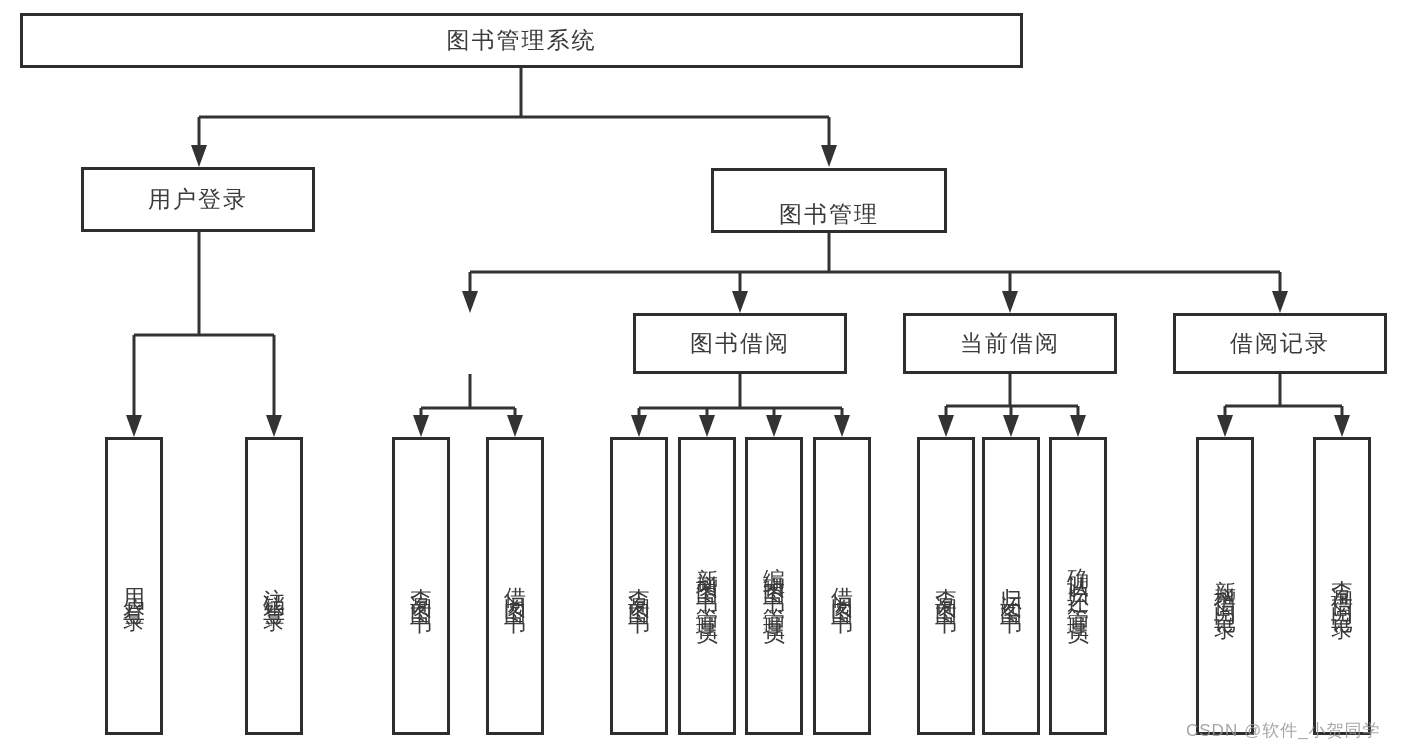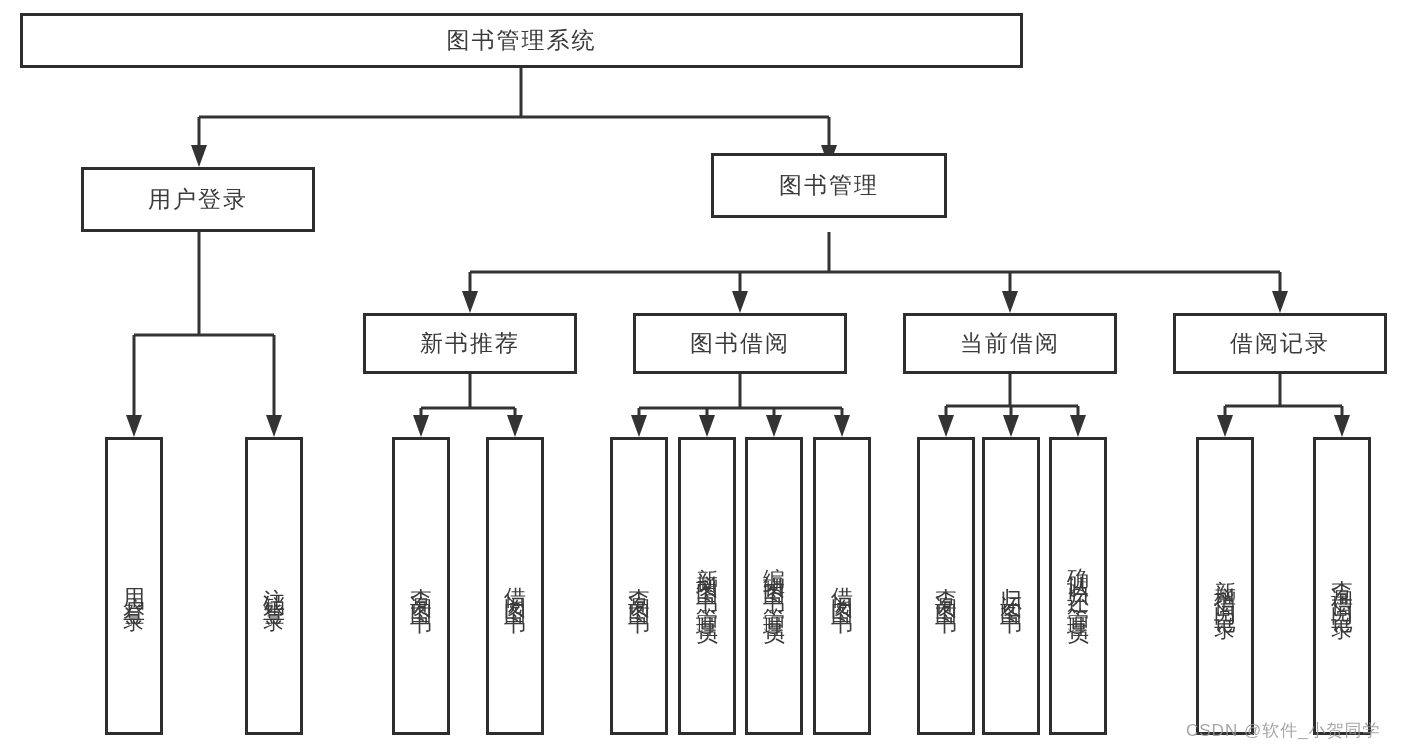--- a/index.html
+++ b/index.html
@@ -133,27 +133,24 @@
     </g>
   </svg>
 
   <div class="node" style="left:20px; top:13px; width:1003px; height:55px;">
     <span class="hlabel">图书管理系统</span>
   </div>
 
   <div class="node" style="left:81px; top:167px; width:234px; height:65px;">
     <span class="hlabel">用户登录</span>
   </div>
-  <div class="node" style="left:711px; top:153px; width:236px; height:65px;">
+  <div class="node" style="left:711px; top:168px; width:236px; height:65px;align-items:flex-end;">
     <span class="hlabel">图书管理</span>
   </div>
 
-  <div class="node lvl3" style="left:363px;">
-    <span class="hlabel">新书推荐</span>
-  </div>
   <div class="node lvl3" style="left:633px;">
     <span class="hlabel">图书借阅</span>
   </div>
   <div class="node lvl3" style="left:903px;">
     <span class="hlabel">当前借阅</span>
   </div>
   <div class="node lvl3" style="left:1173px;">
     <span class="hlabel">借阅记录</span>
   </div>
 

